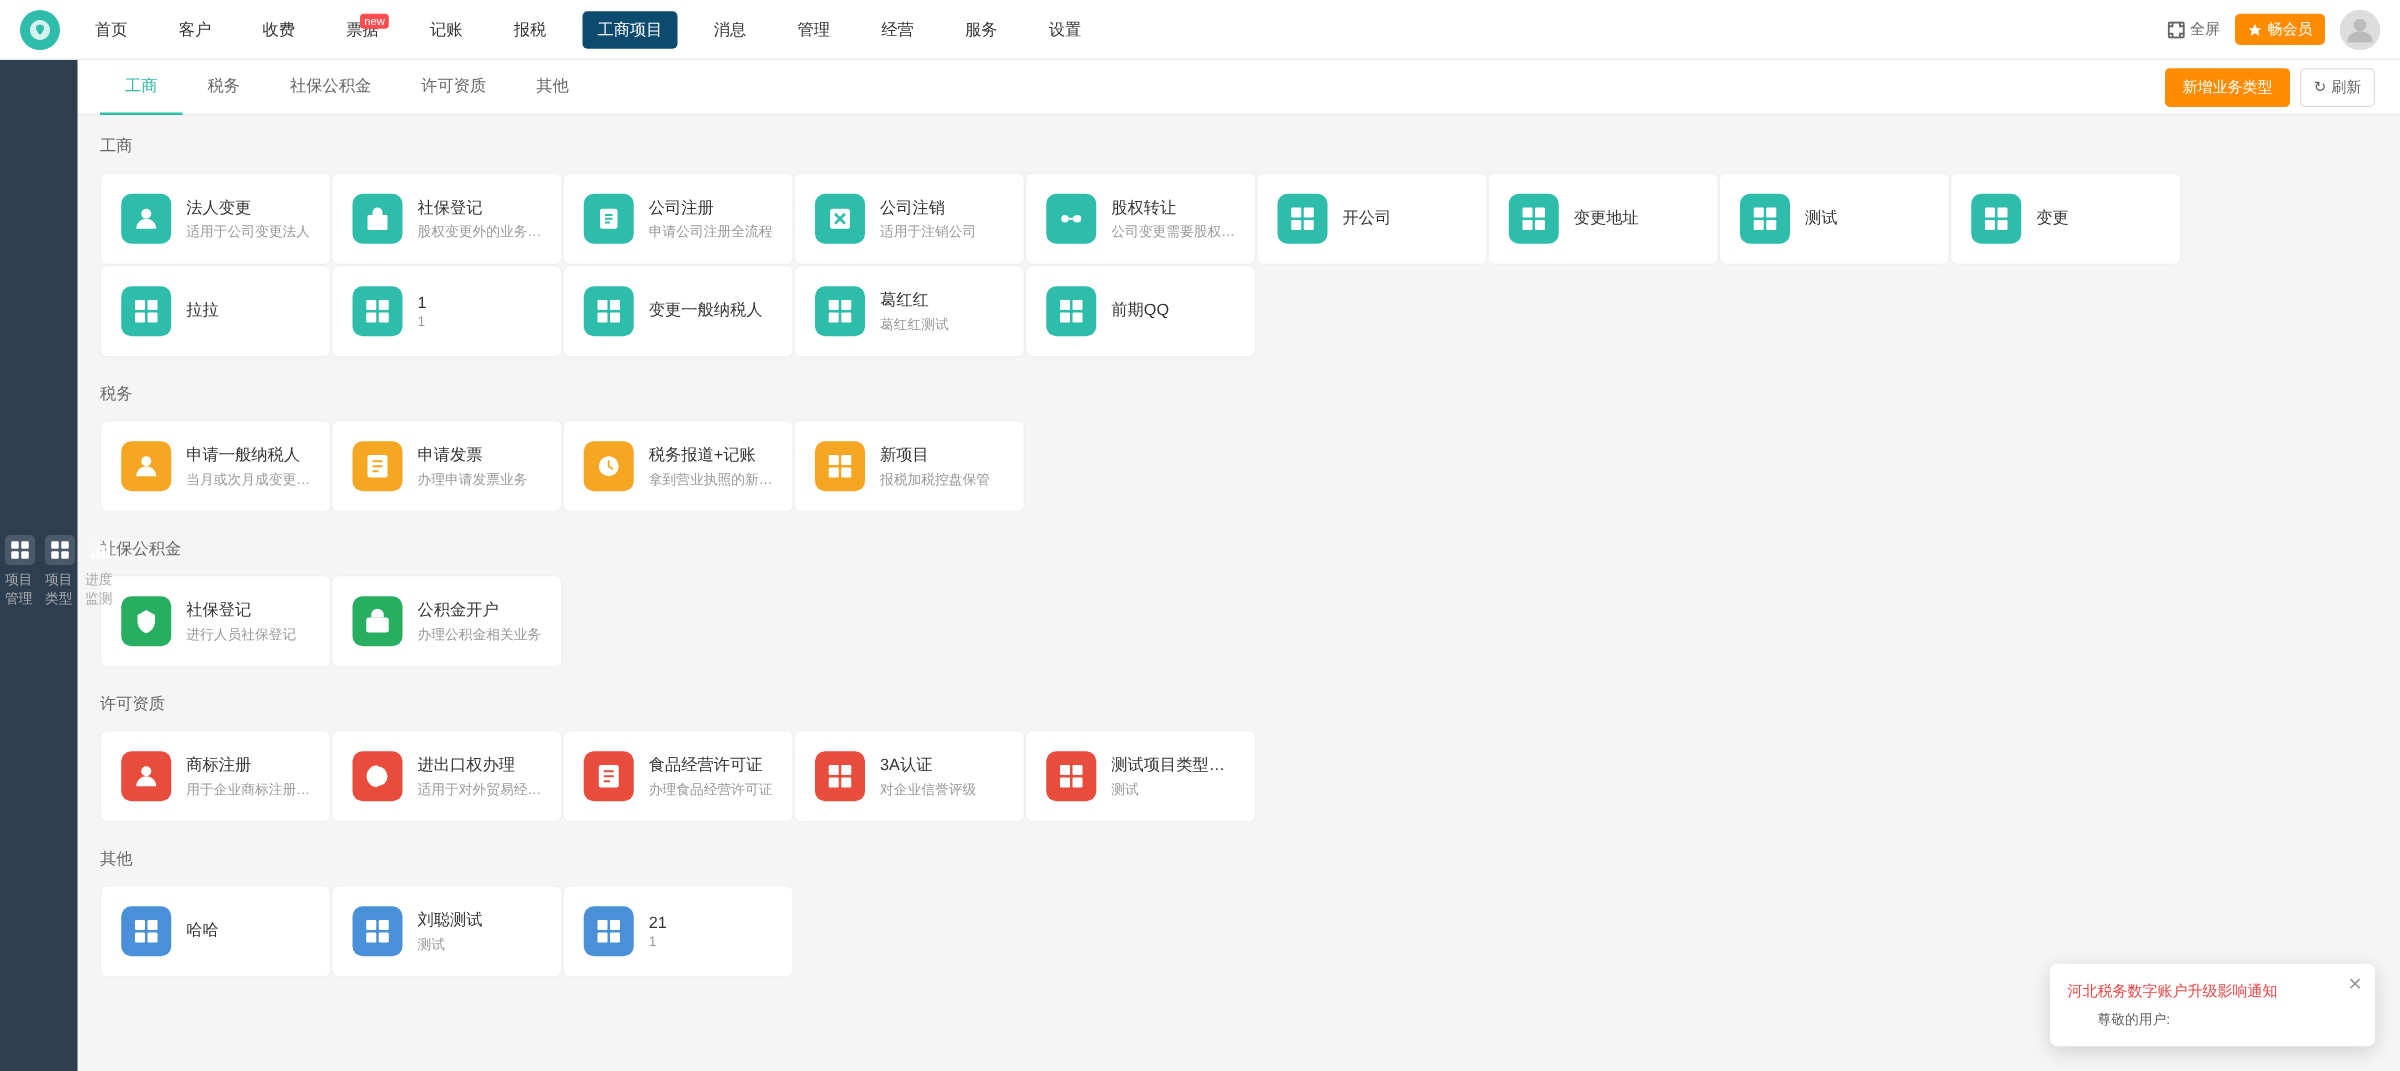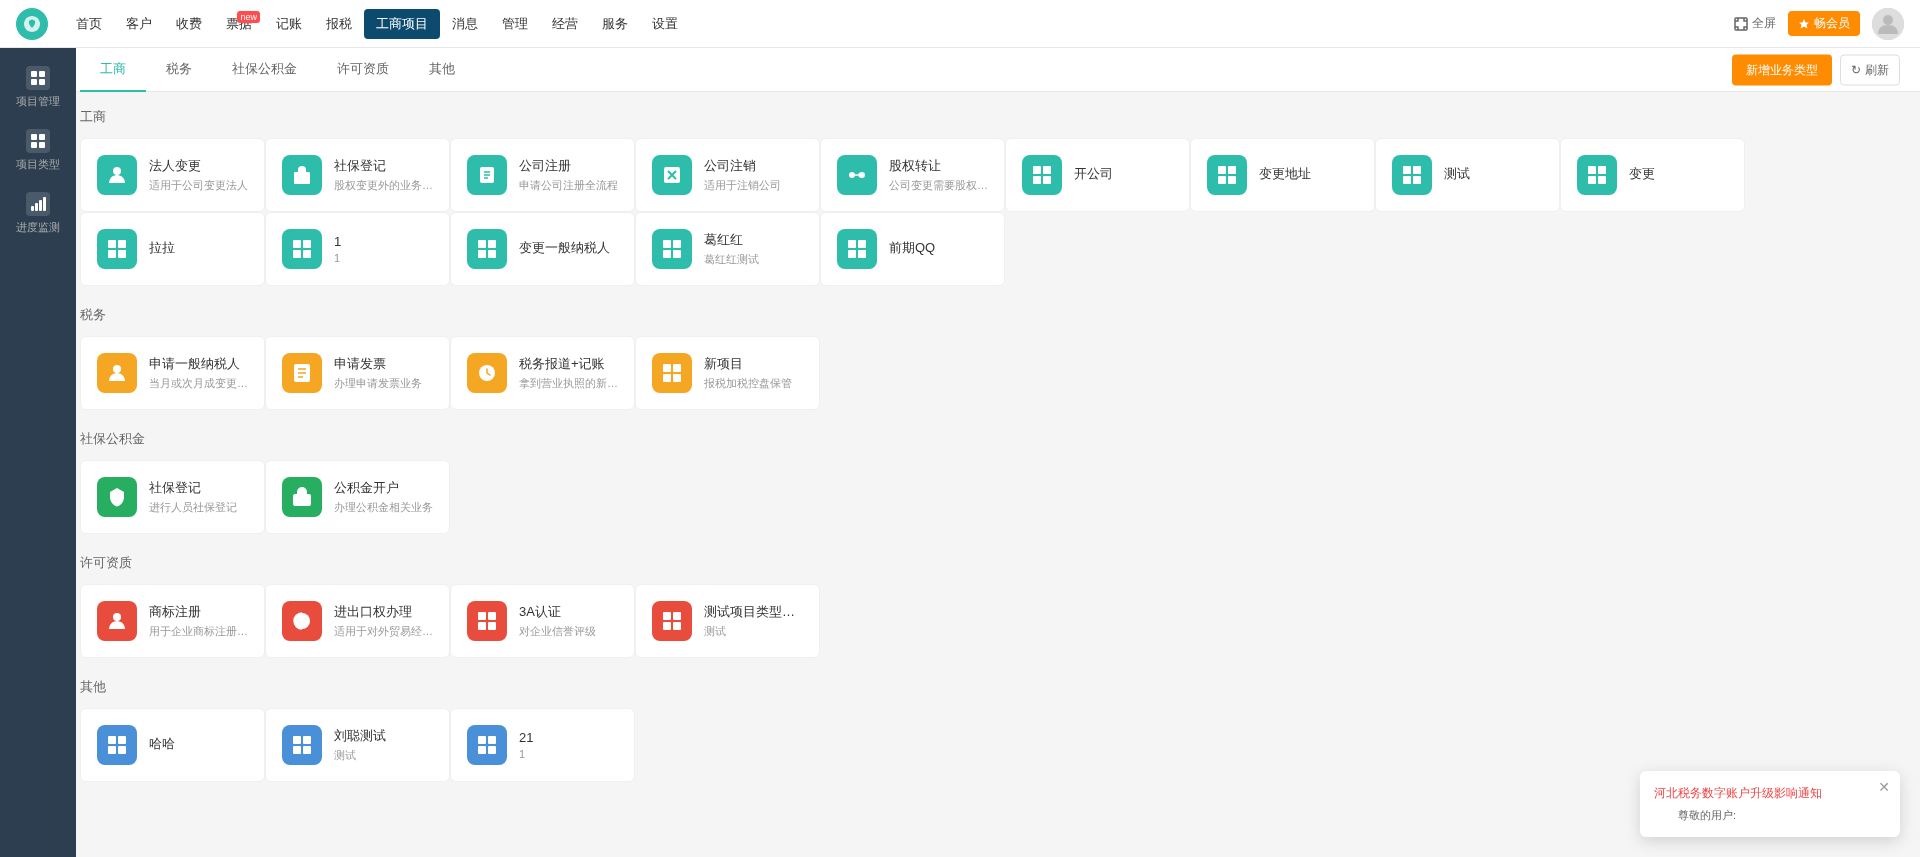--- a/index.html
+++ b/index.html
@@ -20,21 +20,21 @@
     .top-nav .logo {
       width: 32px; height: 32px;
       background: #2dbdaa;
       border-radius: 50%;
       display: flex; align-items: center; justify-content: center;
       color: white; font-weight: bold; font-size: 14px;
       margin-right: 16px;
       flex-shrink: 0;
     }
     .top-nav .nav-items {
-      display: flex; align-items: flex-end; gap: 0; flex: 1;
+      display: flex; align-items: flex-end; gap: 17px; flex: 1;
     }
     .top-nav .nav-item {
       padding: 6px 12px;
       cursor: pointer;
       border-radius: 4px;
       font-size: 13px;
       color: #333;
       position: relative;
     }
     .top-nav .nav-item.active {
@@ -70,25 +70,25 @@
       width: 32px; height: 32px;
       background: #ccc;
       border-radius: 50%;
       cursor: pointer;
     }
 
     
     .sidebar {
       position: fixed;
       top: 48px; left: 0;
-      width: 76px;
+      width: 62px;
       height: calc(100vh - 48px);
       background: #2c3e50;
       display: flex;
-      flex-direction: column;
+      flex-direction: row;
       align-items: center;
       padding-top: 8px;
       z-index: 99;
     }
     .sidebar-item {
       width: 100%;
       display: flex;
       flex-direction: column;
       align-items: center;
       padding: 10px 4px;
@@ -683,20 +683,32 @@
               <path d="M11 3a8 8 0 000 16" fill="none" stroke="white" stroke-width="1.5"></path>
               <path d="M3 11h16M11 3c-2 3-3 5-3 8s1 5 3 8"></path>
             </svg>
           </div>
           <div class="card-info">
             <div class="card-name">进出口权办理</div>
             <div class="card-desc">适用于对外贸易经营者</div>
           </div>
         </div>
 
+        <div class="card">
+          <div class="card-icon red">
+            <svg width="22" height="22" viewBox="0 0 22 22" fill="white">
+              <rect x="3" y="2" width="16" height="18" rx="2"></rect>
+              <path d="M7 7h8M7 11h8M7 15h5" stroke="#e74c3c" stroke-width="1.5"></path>
+            </svg>
+          </div>
+          <div class="card-info">
+            <div class="card-name">食品经营许可证</div>
+            <div class="card-desc">办理食品经营许可证</div>
+          </div>
+        </div>
 
         <div class="card">
           <div class="card-icon red">
             <svg width="22" height="22" viewBox="0 0 22 22" fill="white">
               <rect x="2" y="2" width="8" height="8" rx="1"></rect>
                 <rect x="12" y="2" width="8" height="8" rx="1"></rect>
               <rect x="2" y="12" width="8" height="8" rx="1"></rect>
                 <rect x="12" y="12" width="8" height="8" rx="1"></rect>
             </svg>
           </div>

